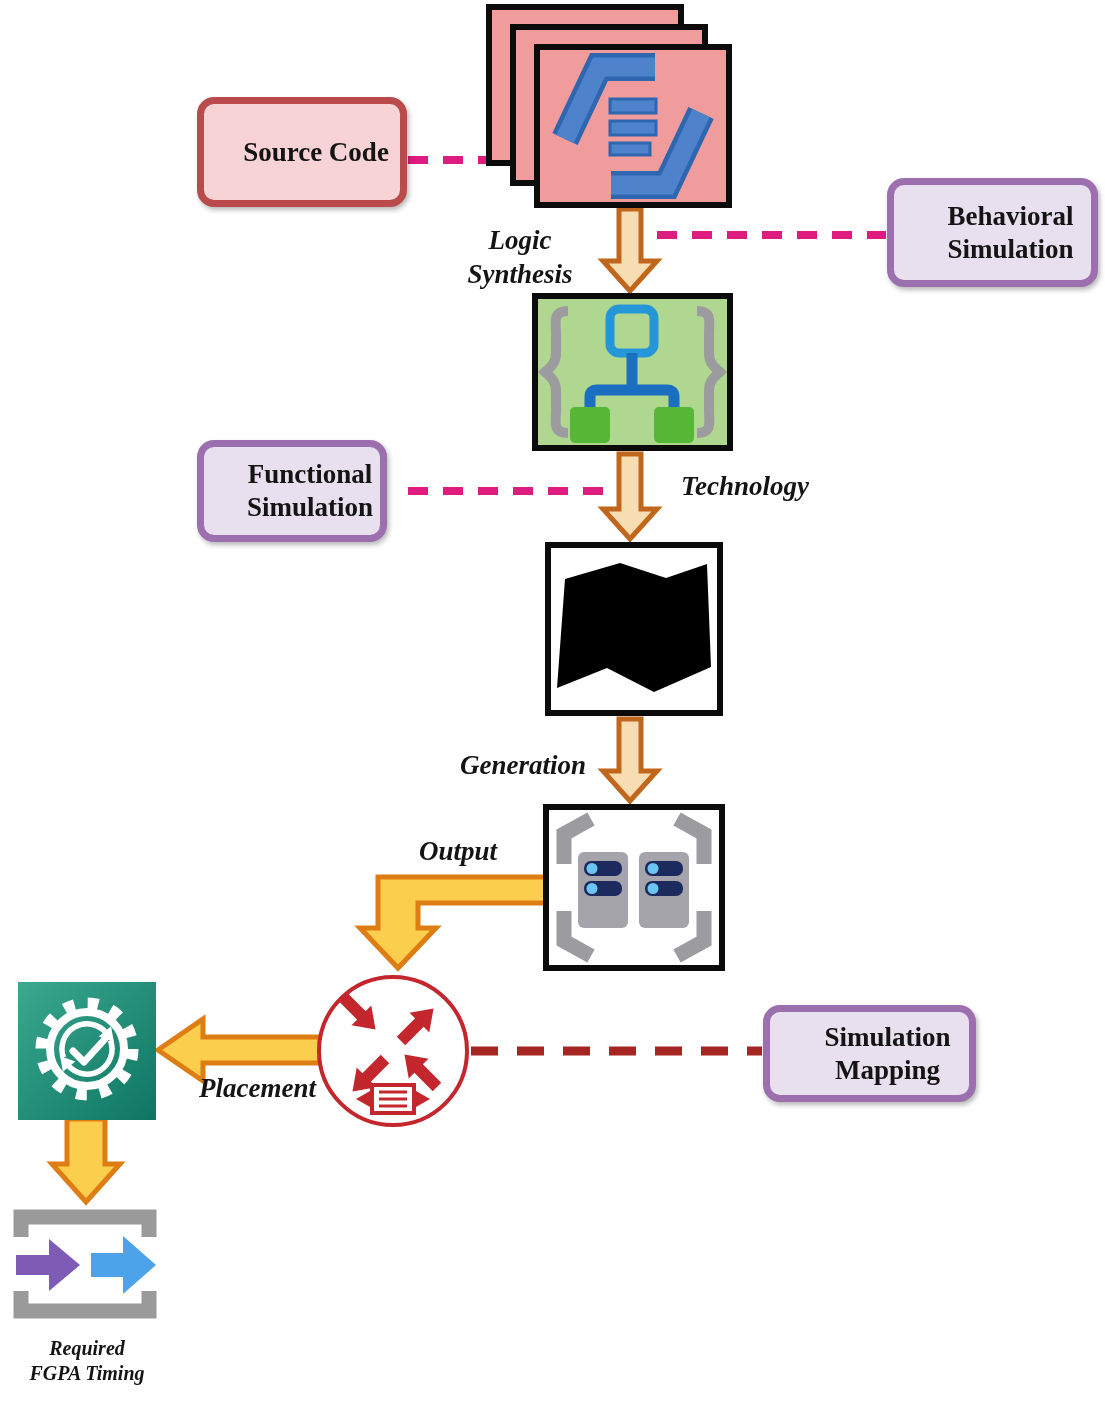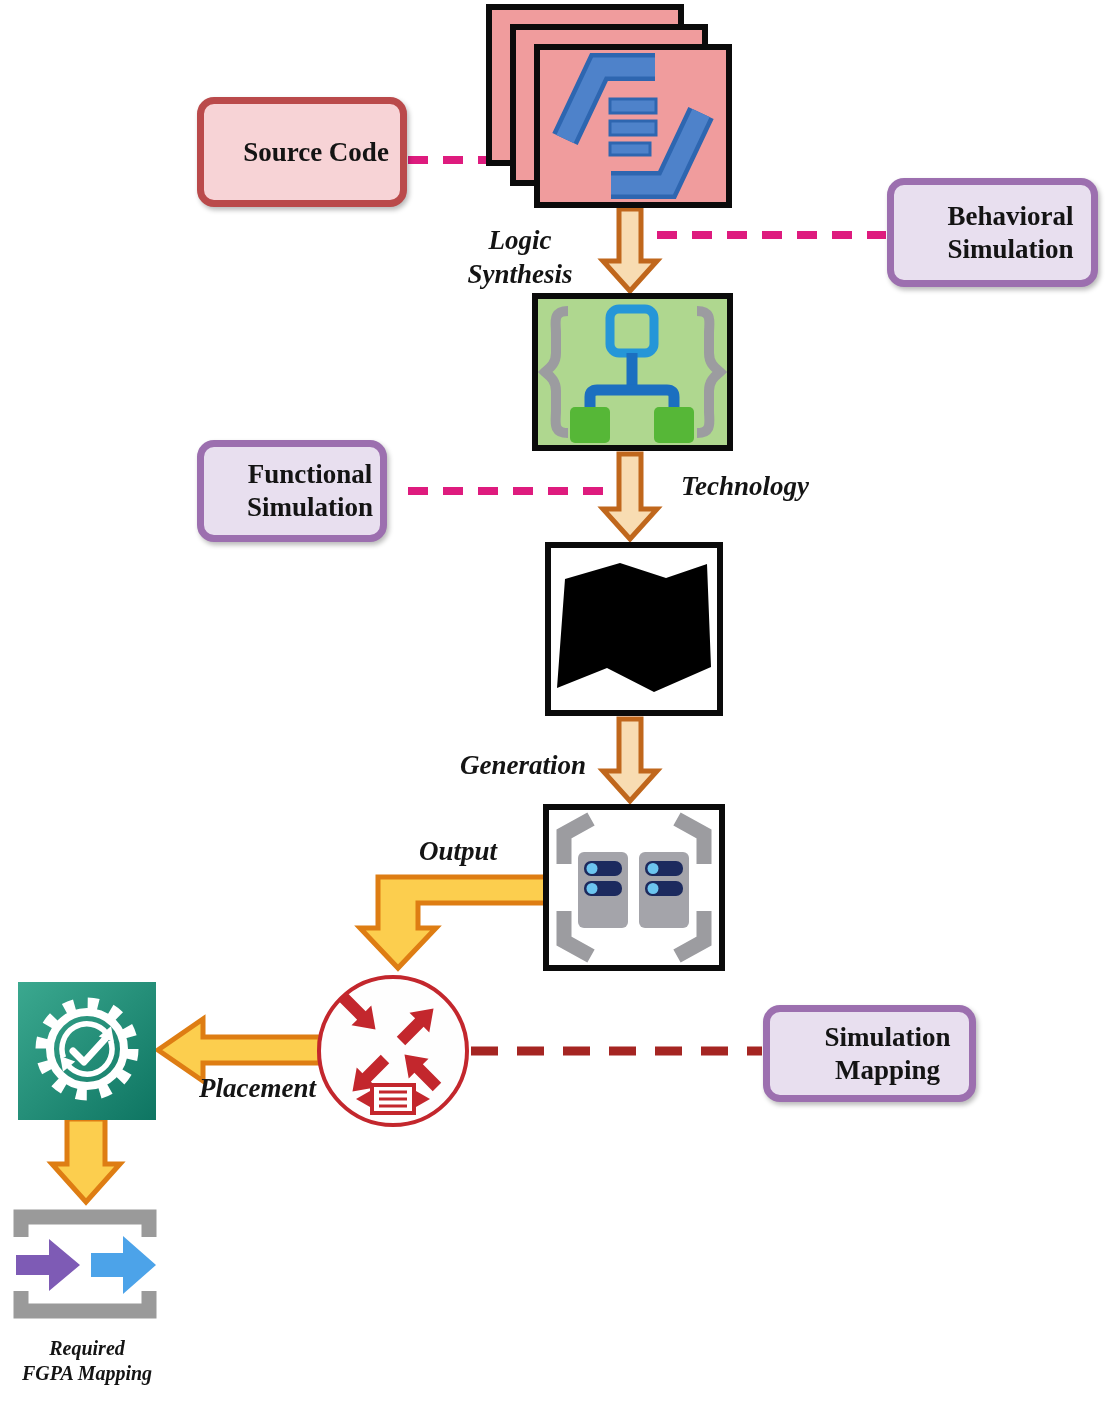--- a/index.html
+++ b/index.html
@@ -173,16 +173,16 @@
   <div class="step" style="left:368px;top:834px;width:180px">
     <span class="ln">Output</span>
   </div>
 
   <div class="step" style="left:165px;top:1071px;width:185px">
     <span class="ln">Placement</span>
   </div>
 
   <div class="step big" style="left:0px;top:1336px;width:174px">
     <span class="ln">Required</span>
-    <span class="ln">FGPA Mapping</span>
+    <span class="ln">FGPA Timing</span>
   </div>
 
 </div>
 
 </body></html>

